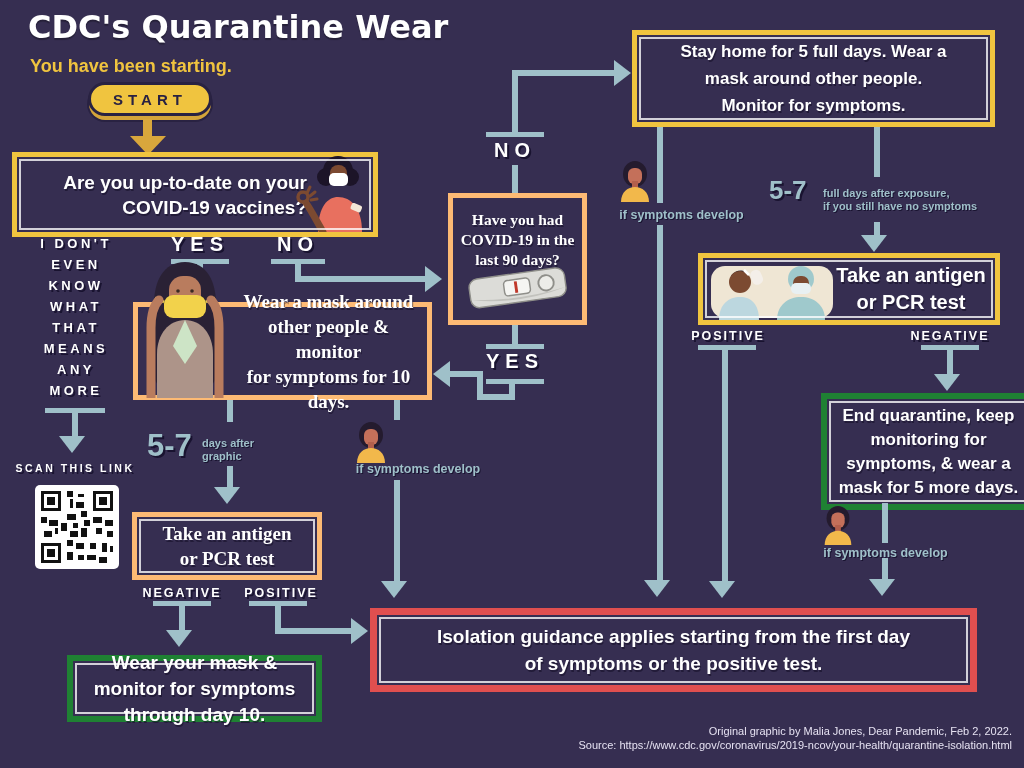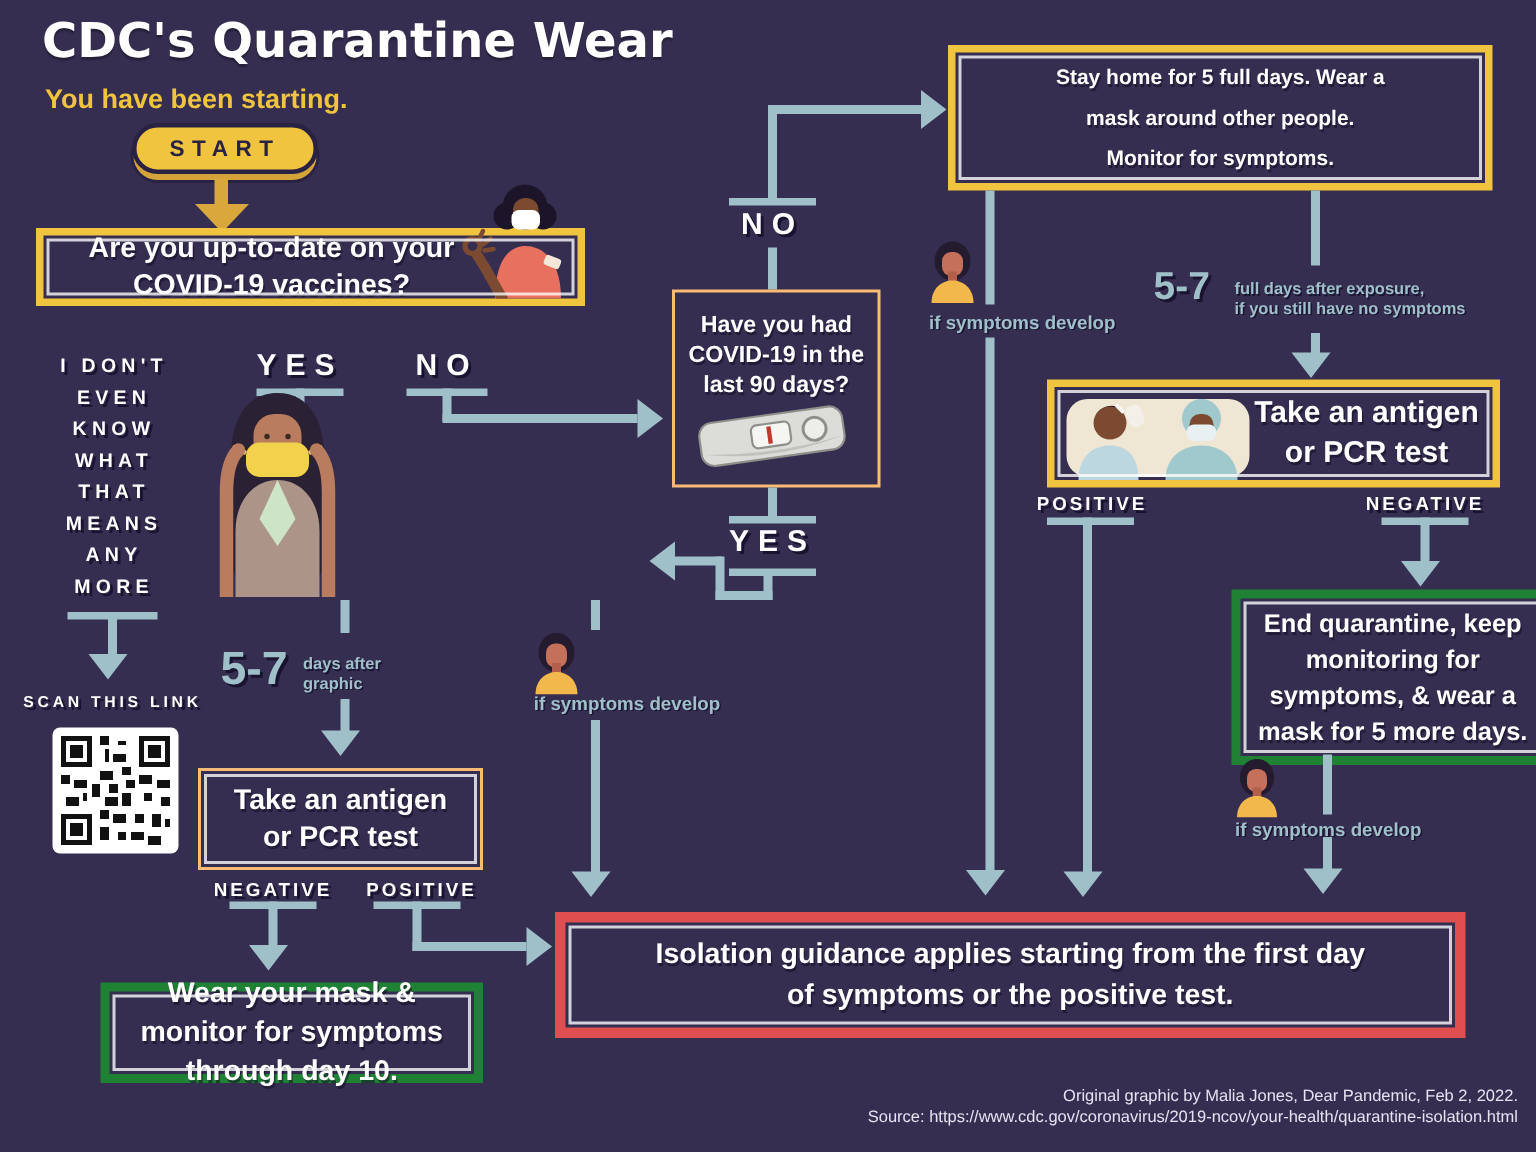--- a/index.html
+++ b/index.html
@@ -10,21 +10,21 @@
   .ln{position:absolute;background:#9FC0C9;}
   .ad{position:absolute;width:0;height:0;border-left:13px solid transparent;border-right:13px solid transparent;border-top:17px solid #9FC0C9;}
   .ar{position:absolute;width:0;height:0;border-top:13px solid transparent;border-bottom:13px solid transparent;border-left:17px solid #9FC0C9;}
   .al{position:absolute;width:0;height:0;border-top:13px solid transparent;border-bottom:13px solid transparent;border-right:17px solid #9FC0C9;}
   .gold-stem{position:absolute;background:#D9A73C;}
   .gold-head{position:absolute;width:0;height:0;border-left:18px solid transparent;border-right:18px solid transparent;border-top:19px solid #D9A73C;}
   
   .bx{position:absolute;box-sizing:border-box;display:flex;align-items:center;justify-content:center;
       text-align:center;color:#fff;font-weight:bold;}
   .bx.yellow{border:5px solid #F0C43F;}
-  .bx.blue6{border:2px solid #fdba74;}
+  .bx.blue6{border:5px solid #fdba74;font-family:Liberation Serif, serif;}
   .bx.green{border:6px solid #1F8133;}
   .bx.red{border:7px solid #E04F4F;}
   .inner::after{content:"";position:absolute;inset:2px;border:2px solid rgba(255,255,255,.78);pointer-events:none;}
   .bt{white-space:pre-line;text-shadow:1px 2px 0 rgba(18,12,36,.55);line-height:25px;}
   
   .lbl{position:absolute;color:#fff;font-weight:bold;text-align:center;letter-spacing:6px;
        font-size:20px;text-shadow:2px 2px 0 #191330;}
   .slbl{position:absolute;color:#fff;font-weight:bold;text-align:center;letter-spacing:2px;
         font-size:12.5px;text-shadow:2px 2px 0 #191330;}
   .bluelbl{position:absolute;color:#9FC0C9;font-weight:bold;text-align:center;font-size:12.5px;
@@ -49,21 +49,21 @@
 <div class="canvas">
 
   <div class="title" style="left:28px;top:8px;">CDC's Quarantine Wear</div>
   <div class="subtitle" style="left:30px;top:56px;">You have been starting.</div>
   <div class="startpill">
     <span>START</span>
   </div>
   <div class="gold-stem" style="left:143px;top:119px;width:9px;height:19px;"></div>
   <div class="gold-head" style="left:130px;top:136px;"></div>
 
-  <div class="bx yellow inner" style="left:24px;top:152px;width:366px;height:52px;">
+  <div class="bx yellow inner" style="left:12px;top:152px;width:366px;height:85px;text-align:right;">
     <div class="bt" style="font-size:19px;position:absolute;left:14px;right:66px;">Are you up-to-date on your
 COVID-19 vaccines?</div>
     <svg class="abs" style="right:-2px;bottom:0;" width="92" height="78" viewBox="0 0 92 78">
       <circle cx="55" cy="17" r="15" fill="#1C1428"></circle>
       <circle cx="43" cy="23" r="9" fill="#1C1428"></circle>
       <circle cx="67" cy="23" r="9" fill="#1C1428"></circle>
       <rect x="47" y="11" width="17" height="21" rx="8" fill="#7C4A31"></rect>
       <rect x="46" y="19" width="19" height="13" rx="5" fill="#FFFFFF"></rect>
       <path d="M35,78 C35,52 45,43 55,43 C68,43 79,54 79,78 Z" fill="#E8705F"></path>
       <rect x="68" y="50" width="11" height="7" rx="2" fill="#F3E7D7" transform="rotate(22 73 53)"></rect>
@@ -136,20 +136,25 @@
           <rect x="23" y="20" width="2" height="3"></rect>
           <rect x="26" y="21" width="1" height="2"></rect>
         <rect x="11" y="23" width="2" height="3"></rect>
           <rect x="15" y="24" width="2" height="2"></rect>
           <rect x="18" y="24" width="3" height="2"></rect>
         <rect x="22" y="25" width="3" height="2"></rect>
       </g>
     </svg>
   </div>
 
+  <div class="bx blue6" style="left:133px;top:302px;width:299px;height:98px;">
+    <div class="bt" style="font-size:19px;position:absolute;left:96px;right:4px;">Wear a mask around
+other people &amp; monitor
+for symptoms for 10 days.</div>
+  </div>
   <svg class="abs" style="left:137px;top:258px;" width="96" height="140" viewBox="0 0 96 140">
     <path d="M48,4 C26,4 17,24 17,46 L17,116 C17,126 25,132 33,132 L63,132 C71,132 79,126 79,116 L79,46 C79,24 70,4 48,4 Z" fill="#2A2135"></path>
     <rect x="32" y="18" width="32" height="36" rx="14" fill="#B97C5E"></rect>
     <circle cx="41" cy="33" r="1.8" fill="#3A2A22"></circle>
       <circle cx="55" cy="33" r="1.8" fill="#3A2A22"></circle>
     <rect x="27" y="37" width="42" height="23" rx="9" fill="#F2D24B"></rect>
     <path d="M27,44 L18,40 M69,44 L78,40" stroke="#F2D24B" stroke-width="3"></path>
     <path d="M20,140 L20,96 C20,76 32,62 48,62 C64,62 76,76 76,96 L76,140 Z" fill="#AD9489"></path>
     <path d="M48,62 L36,88 L48,106 L60,88 Z" fill="#CDE4C6"></path>
     <path d="M14,140 L14,70 C14,54 18,46 22,42" stroke="#B97C5E" stroke-width="9" fill="none" stroke-linecap="round"></path>
@@ -193,21 +198,21 @@
     <ellipse cx="18" cy="14" rx="12" ry="13" fill="#241B2E"></ellipse>
     <rect x="11" y="8" width="14" height="16" rx="6" fill="#C4705A"></rect>
     <rect x="15" y="21" width="6" height="7" fill="#B35F4C"></rect>
     <path d="M4,42 C4,32 11,27 18,27 C25,27 32,32 32,42 Z" fill="#F2B84B"></path>
   </svg>
   <div class="bluelbl" style="left:352px;top:462px;width:132px;">if symptoms develop</div>
   <div class="ln" style="left:394px;top:480px;width:6px;height:102px;"></div>
   <div class="ad" style="left:381px;top:581px;"></div>
 
   <div class="bx yellow inner" style="left:632px;top:30px;width:363px;height:97px;">
-    <div class="bt" style="font-size:14px;line-height:27px;">Stay home for 5 full days. Wear a
+    <div class="bt" style="font-size:17px;line-height:27px;">Stay home for 5 full days. Wear a
 mask around other people.
 Monitor for symptoms.</div>
   </div>
 
   <div class="ln" style="left:657px;top:127px;width:6px;height:76px;"></div>
   <svg class="abs" style="left:616px;top:160px;" width="38" height="42" viewBox="0 0 36 42">
     <ellipse cx="18" cy="14" rx="12" ry="13" fill="#241B2E"></ellipse>
     <rect x="11" y="8" width="14" height="16" rx="6" fill="#C4705A"></rect>
     <rect x="15" y="21" width="6" height="7" fill="#B35F4C"></rect>
     <path d="M4,42 C4,32 11,27 18,27 C25,27 32,32 32,42 Z" fill="#F2B84B"></path>

